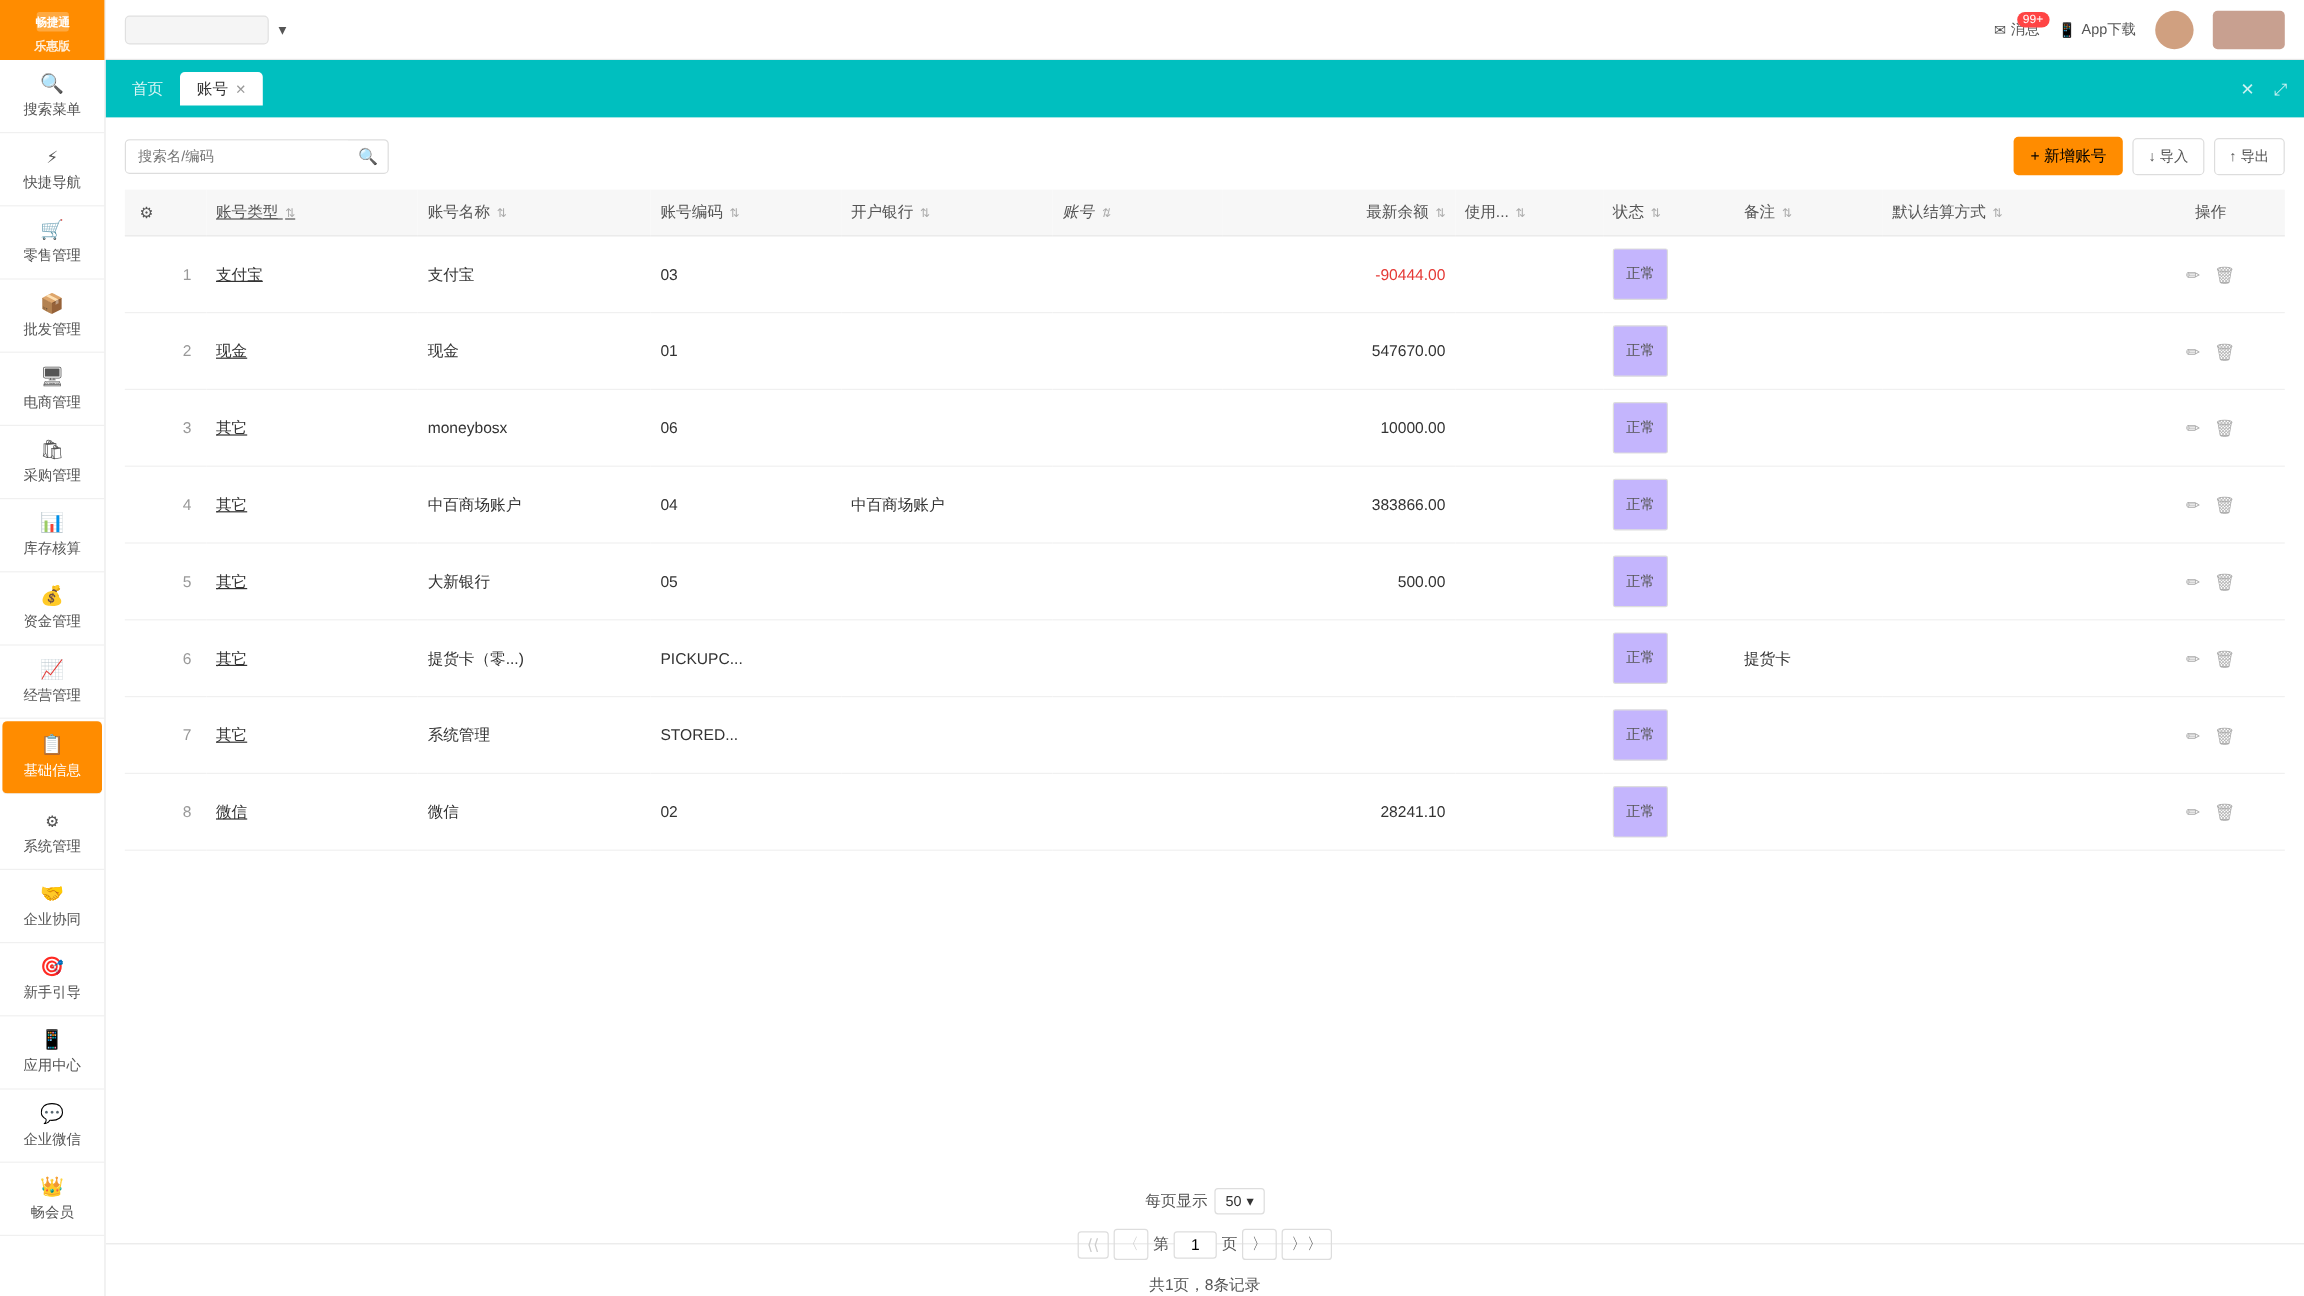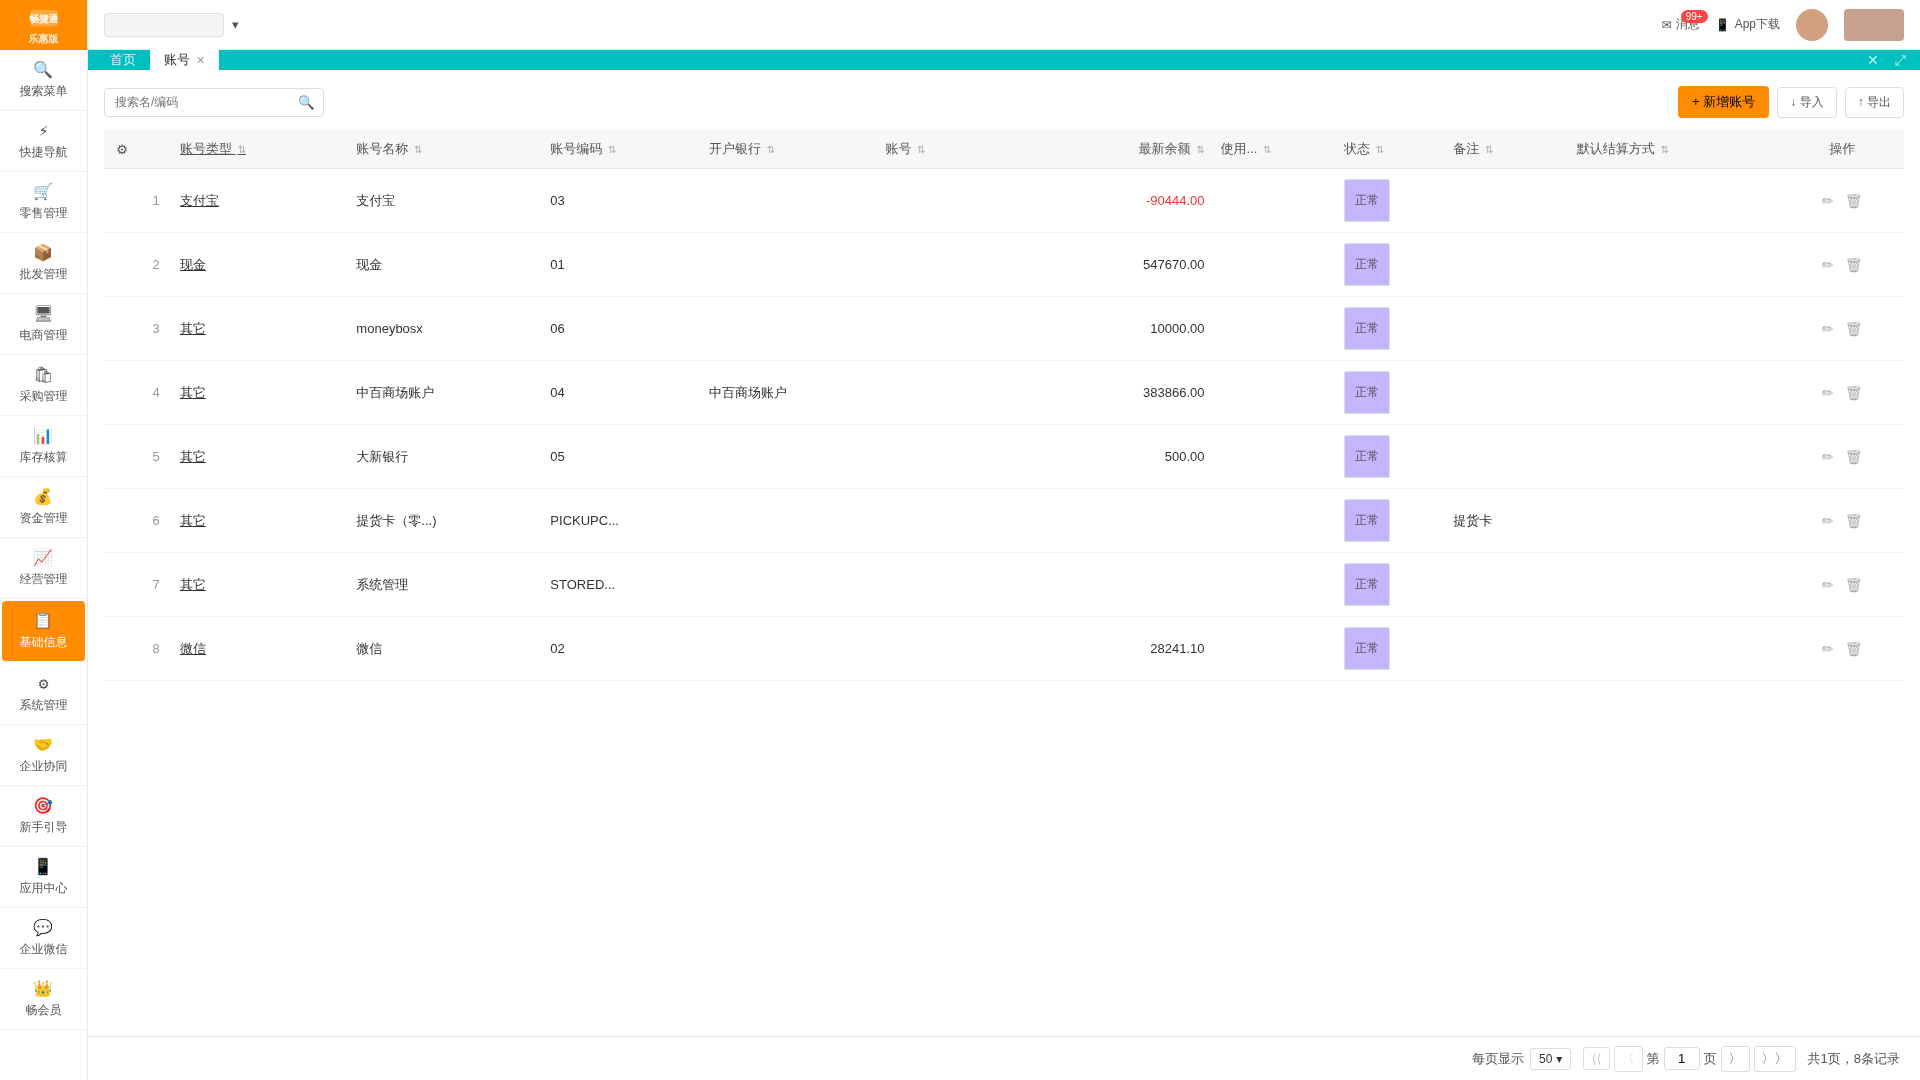--- a/index.html
+++ b/index.html
@@ -124,21 +124,21 @@
     .avatar {
       width: 32px;
       height: 32px;
       border-radius: 50%;
       background: #d0a080;
       cursor: pointer;
     }
 
     
     .tabbar {
-      height: 20px;
+      height: 48px;
       background: #00bfbf;
       display: flex;
       align-items: center;
       padding: 0 8px;
       flex-shrink: 0;
     }
     .tab {
       height: 28px;
       display: flex;
       align-items: center;
@@ -292,20 +292,21 @@
       height: 44px;
       background: #fff;
       border-top: 1px solid #e8e8e8;
       display: flex;
       align-items: center;
       justify-content: flex-end;
       padding: 0 20px;
       gap: 12px;
       font-size: 13px;
       color: #555;
+      flex-direction: column;
     }
     .page-size-select {
       display: flex;
       align-items: center;
       gap: 6px;
     }
     .page-size-box {
       border: 1px solid #ddd;
       border-radius: 3px;
       padding: 3px 8px;
@@ -338,21 +339,21 @@
       padding: 3px 6px;
       text-align: center;
       font-size: 13px;
     }
 
     .col-settings { width: 36px; text-align: center; }
     .col-type { min-width: 100px; text-decoration: underline; }
     .col-name { min-width: 110px; }
     .col-code { min-width: 90px; }
     .col-bank { min-width: 100px; }
-    .col-account { min-width: 80px; }
+    .col-account { min-width: 80px; font-style: italic; }
     .col-balance { min-width: 110px; text-align: right; }
     .col-use { min-width: 70px; }
     .col-status { min-width: 60px; }
     .col-remark { min-width: 70px; }
     .col-default { min-width: 120px; }
     .col-action { min-width: 70px; text-align: center; }
     td.col-balance { text-align: right; }
 
     .tabbar-window-controls {
       margin-left: auto;

